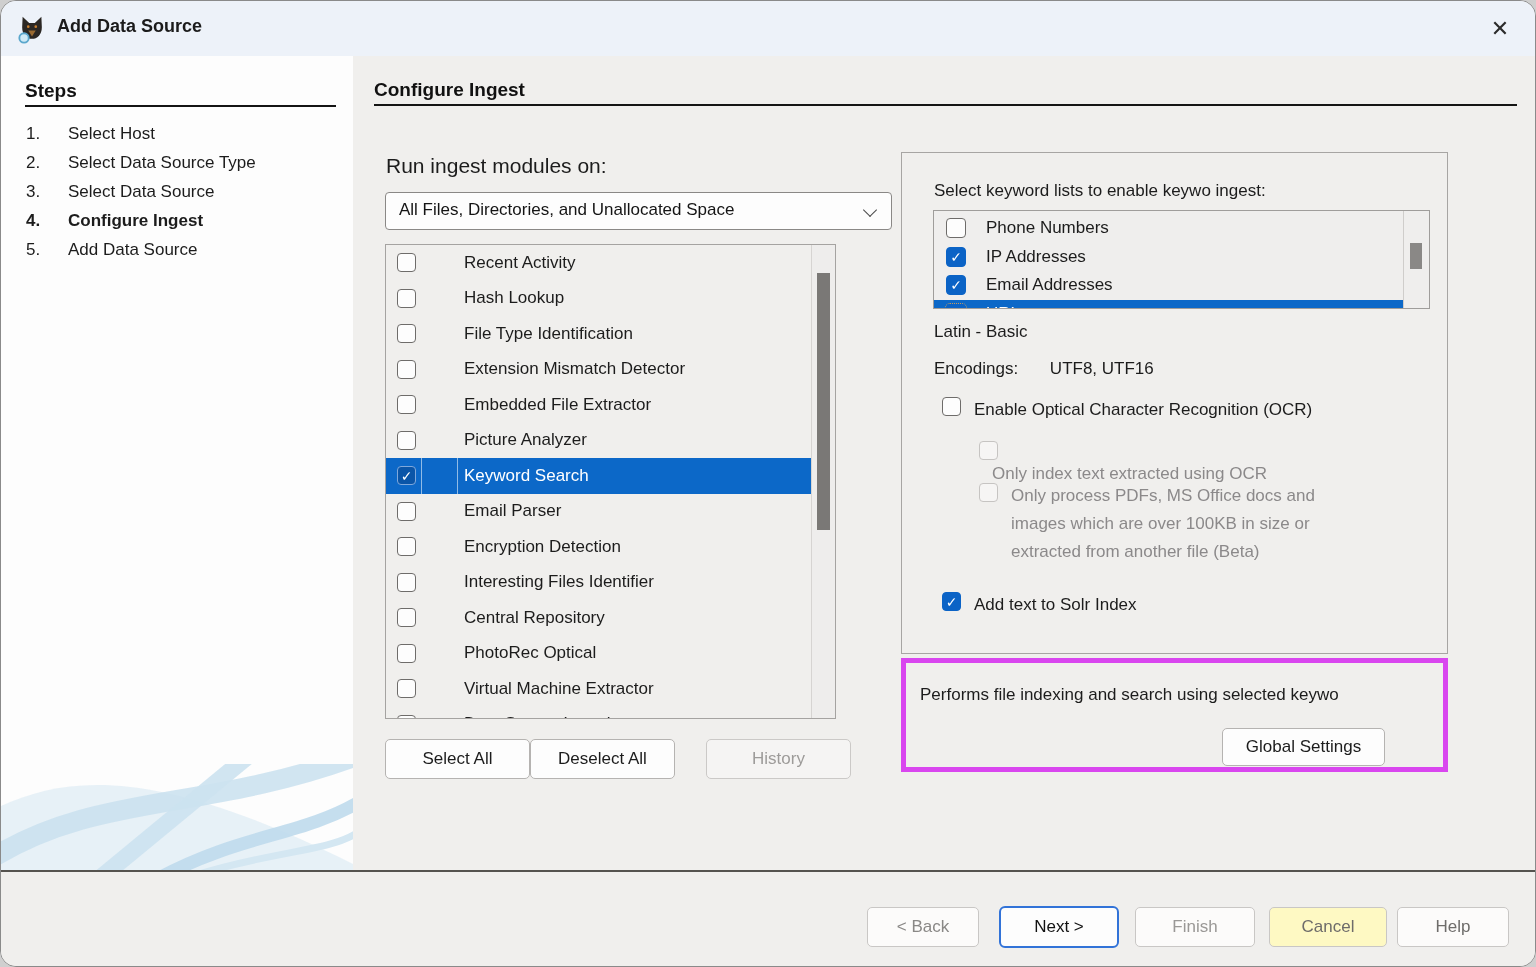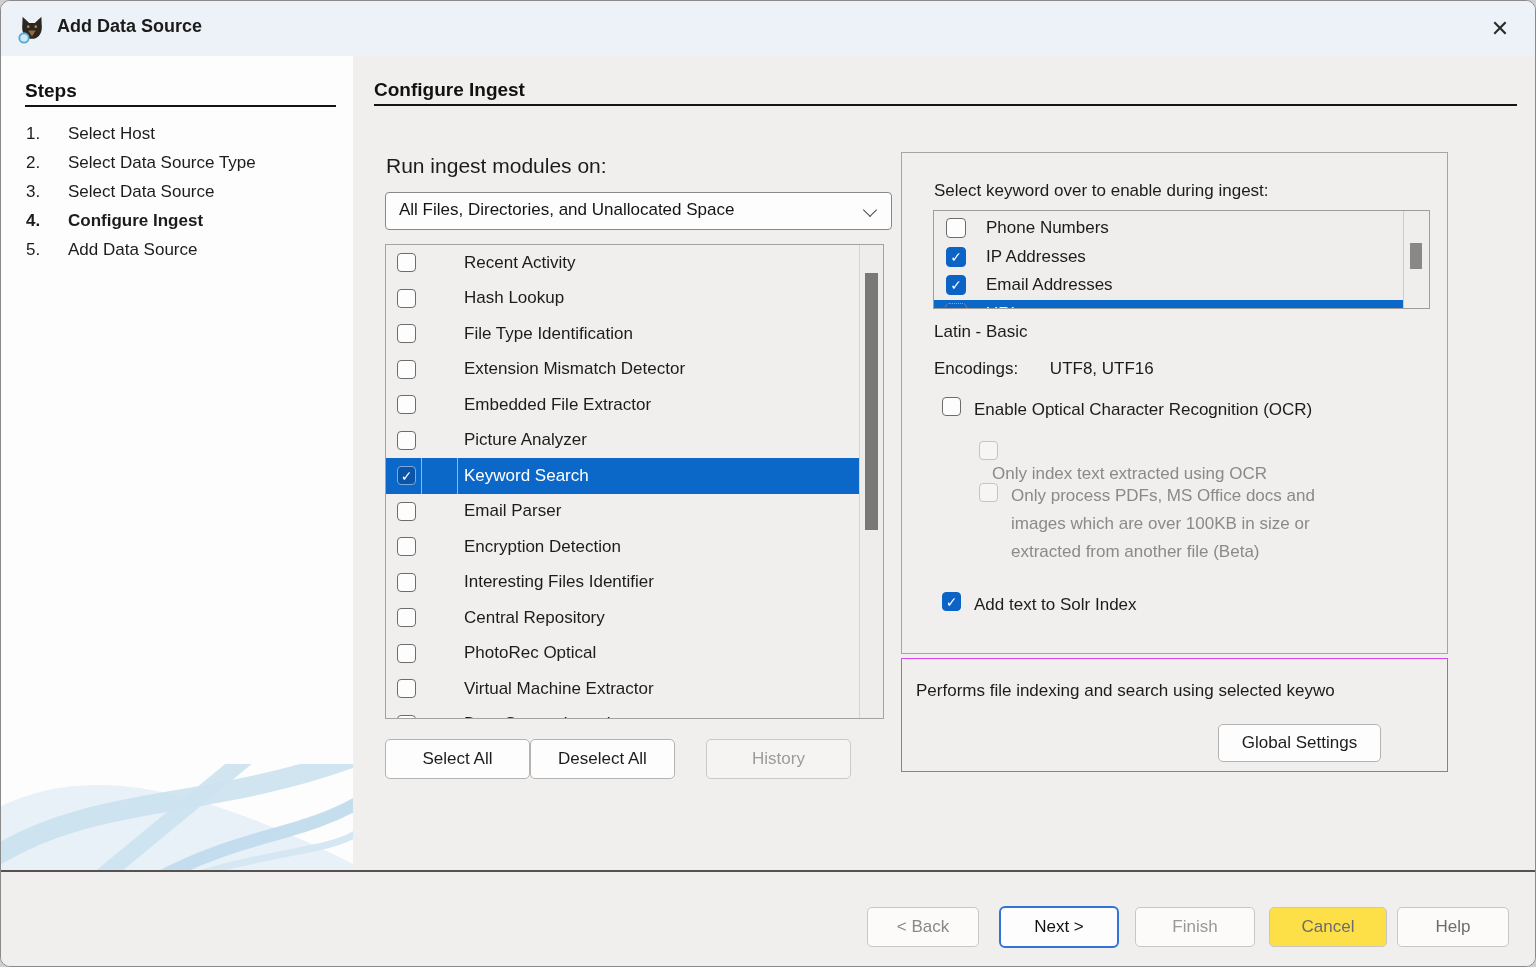--- a/index.html
+++ b/index.html
@@ -1,16 +1,16 @@
 <!DOCTYPE html>
 <html><head>
 <meta charset="utf-8">
 <style>
   html,body{margin:0;padding:0;background:#cfcfcf;font-family:"Liberation Sans",sans-serif;}
-  #window{position:relative;width:1536px;height:967px;background:#f0efed;border-radius:10px;
+  #window{position:relative;width:1536px;height:967px;background:#f0efed;border-radius:16px;
           overflow:hidden;border:1px solid #8a8a8a;box-sizing:border-box;}
   
   #titlebar{position:absolute;left:0;top:0;width:100%;height:55px;background:#edf2f9;}
   #app-icon{position:absolute;left:16px;top:13px;width:30px;height:30px;}
   #title-text{position:absolute;left:56px;top:15px;font-size:18px;font-weight:600;color:#1b1b1b;}
   #close-btn{position:absolute;right:18px;top:12px;width:34px;height:32px;font-size:22px;color:#2b2b2b;
              display:flex;align-items:center;justify-content:center;cursor:default;}
   
   #steps-panel{position:absolute;left:0;top:55px;width:352px;height:816px;background:#fdfdfd;padding-left:36px;}
   #steps-header{position:absolute;left:24px;top:24px;font-size:19px;font-weight:700;color:#111;}
@@ -25,21 +25,21 @@
   #main{position:absolute;left:352px;top:55px;width:1184px;height:816px;background:#f0efed;}
   #main-header{position:absolute;left:21px;top:23px;font-size:19px;font-weight:700;color:#111;}
   #main-underline{position:absolute;left:21px;top:48px;width:1143px;height:2px;background:#141414;}
   #run-label{position:absolute;left:33px;top:98px;font-size:21px;color:#1c1c1c;}
   #ingest-dropdown{position:absolute;left:32px;top:136px;width:507px;height:38px;background:#fdfdfd;
                    border:1px solid #8a8886;border-radius:4px;box-sizing:border-box;}
   #ingest-dropdown .dd-text{position:absolute;left:13px;top:7px;font-size:17px;color:#141414;white-space:nowrap;}
   #dd-chevron{position:absolute;right:16px;top:12px;width:9px;height:9px;border-right:1.6px solid #4a4a4a;
               border-bottom:1.6px solid #4a4a4a;transform:rotate(45deg);}
   
-  #module-list{position:absolute;left:32px;top:188px;width:499px;height:475px;background:#f0efed;
+  #module-list{position:absolute;left:32px;top:188px;width:451px;height:475px;background:#f0efed;
                border:1px solid #a5a3a1;box-sizing:border-box;overflow:hidden;}
   #module-rows{position:absolute;left:0;top:0;right:23px;}
   .mod-row{position:relative;height:35.5px;display:flex;align-items:center;padding-left:11px;}
   .mod-row .row-label{margin-left:48px;font-size:17px;color:#1c1c1c;white-space:nowrap;}
   .mod-row.selected{background:#0c68c8;}
   .mod-row.selected .row-label{color:#fff;}
   .mod-row .vline{display:none;}
   .mod-row.selected .vline{display:block;position:absolute;top:0;bottom:0;width:1px;background:rgba(255,255,255,.55);}
   .mod-row.selected .v1{left:35px;} .mod-row.selected .v2{left:71px;}
   
@@ -78,30 +78,30 @@
   .cb-row .cb{margin-top:1px;}
   .cb-row .cb-label{margin-left:13px;font-size:17px;color:#1c1c1c;line-height:28px;}
   .cb-row.disabled .cb{border-color:#c6c4c2;background:#f6f5f4;}
   .cb-row.disabled .cb-label{color:#8b898a;}
   #ocr-row{left:40px;top:243px;}
   #ocr-index-row{left:77px;top:287px;flex-direction:column;}
   #ocr-process-row{left:77px;top:329px;}
   #ocr-process-row .cb-label{max-width:330px;}
   #solr-row{left:40px;top:438px;}
   
-  #desc-panel{position:absolute;left:548px;top:602px;width:547px;height:114px;border:1px solid #d946ef;box-sizing:border-box;}
+  #desc-panel{position:absolute;left:548px;top:602px;width:547px;height:114px;border:5px solid #d946ef;box-sizing:border-box;}
   #desc-text{position:absolute;left:14px;top:22px;right:0;font-size:17px;color:#1c1c1c;white-space:nowrap;overflow:hidden;}
   #global-settings-btn{left:316px;top:65px;width:163px;height:38px;}
   
   #footer-sep{position:absolute;left:0;top:869px;width:100%;height:2px;background:#55534f;}
   #footer{position:absolute;left:0;top:871px;width:100%;height:96px;background:#f0efed;}
   #back-btn{left:866px;top:35px;width:112px;background:#fcfbfa;border-color:#c9c7c5;color:#8a8886;}
   #next-btn{left:998px;top:34px;width:120px;height:42px;background:#fdfdfd;border:2px solid #3273d8;border-radius:6px;color:#121212;}
   #finish-btn{left:1134px;top:35px;width:120px;background:#fcfbfa;border-color:#c9c7c5;color:#9a9896;}
-  #cancel-btn{left:1268px;top:35px;width:118px;background:#fde047;border-color:#c9c7c5;color:#6e6c6a;}
+  #cancel-btn{left:1268px;top:35px;width:118px;background:#fef9c3;border-color:#c9c7c5;color:#6e6c6a;}
   #help-btn{left:1396px;top:35px;width:112px;background:#fcfbfa;border-color:#c9c7c5;color:#6e6c6a;}
 </style>
 </head>
 <body>
 
 <div id="window">
 
   <div id="titlebar">
     <svg id="app-icon" viewBox="0 0 32 32">
       <path d="M6 3 L13 9.5 L19 9.5 L26 3 L26.5 14 C26.5 22 21.5 26.5 16 26.5 C10.5 26.5 5.5 22 5.5 14 Z" fill="#2b2723"></path>
@@ -238,21 +238,21 @@
       <div id="mod-scroll-track">
         <div id="mod-scroll-thumb"></div>
       </div>
     </div>
 
     <div class="btn" id="select-all-btn">Select All</div>
     <div class="btn" id="deselect-all-btn">Deselect All</div>
     <div class="btn" id="history-btn">History</div>
 
     <div id="kw-panel">
-      <div id="kw-label">Select keyword over to enable during ingest:</div>
+      <div id="kw-label">Select keyword lists to enable keywo ingest:</div>
 
       <div id="kw-list">
         <div id="kw-rows">
 
         <div class="kw-row">
               <span class="cb"></span>
               <span class="row-label">Phone Numbers</span>
             </div>
             <div class="kw-row checked">
               <span class="cb checked">✓</span>

